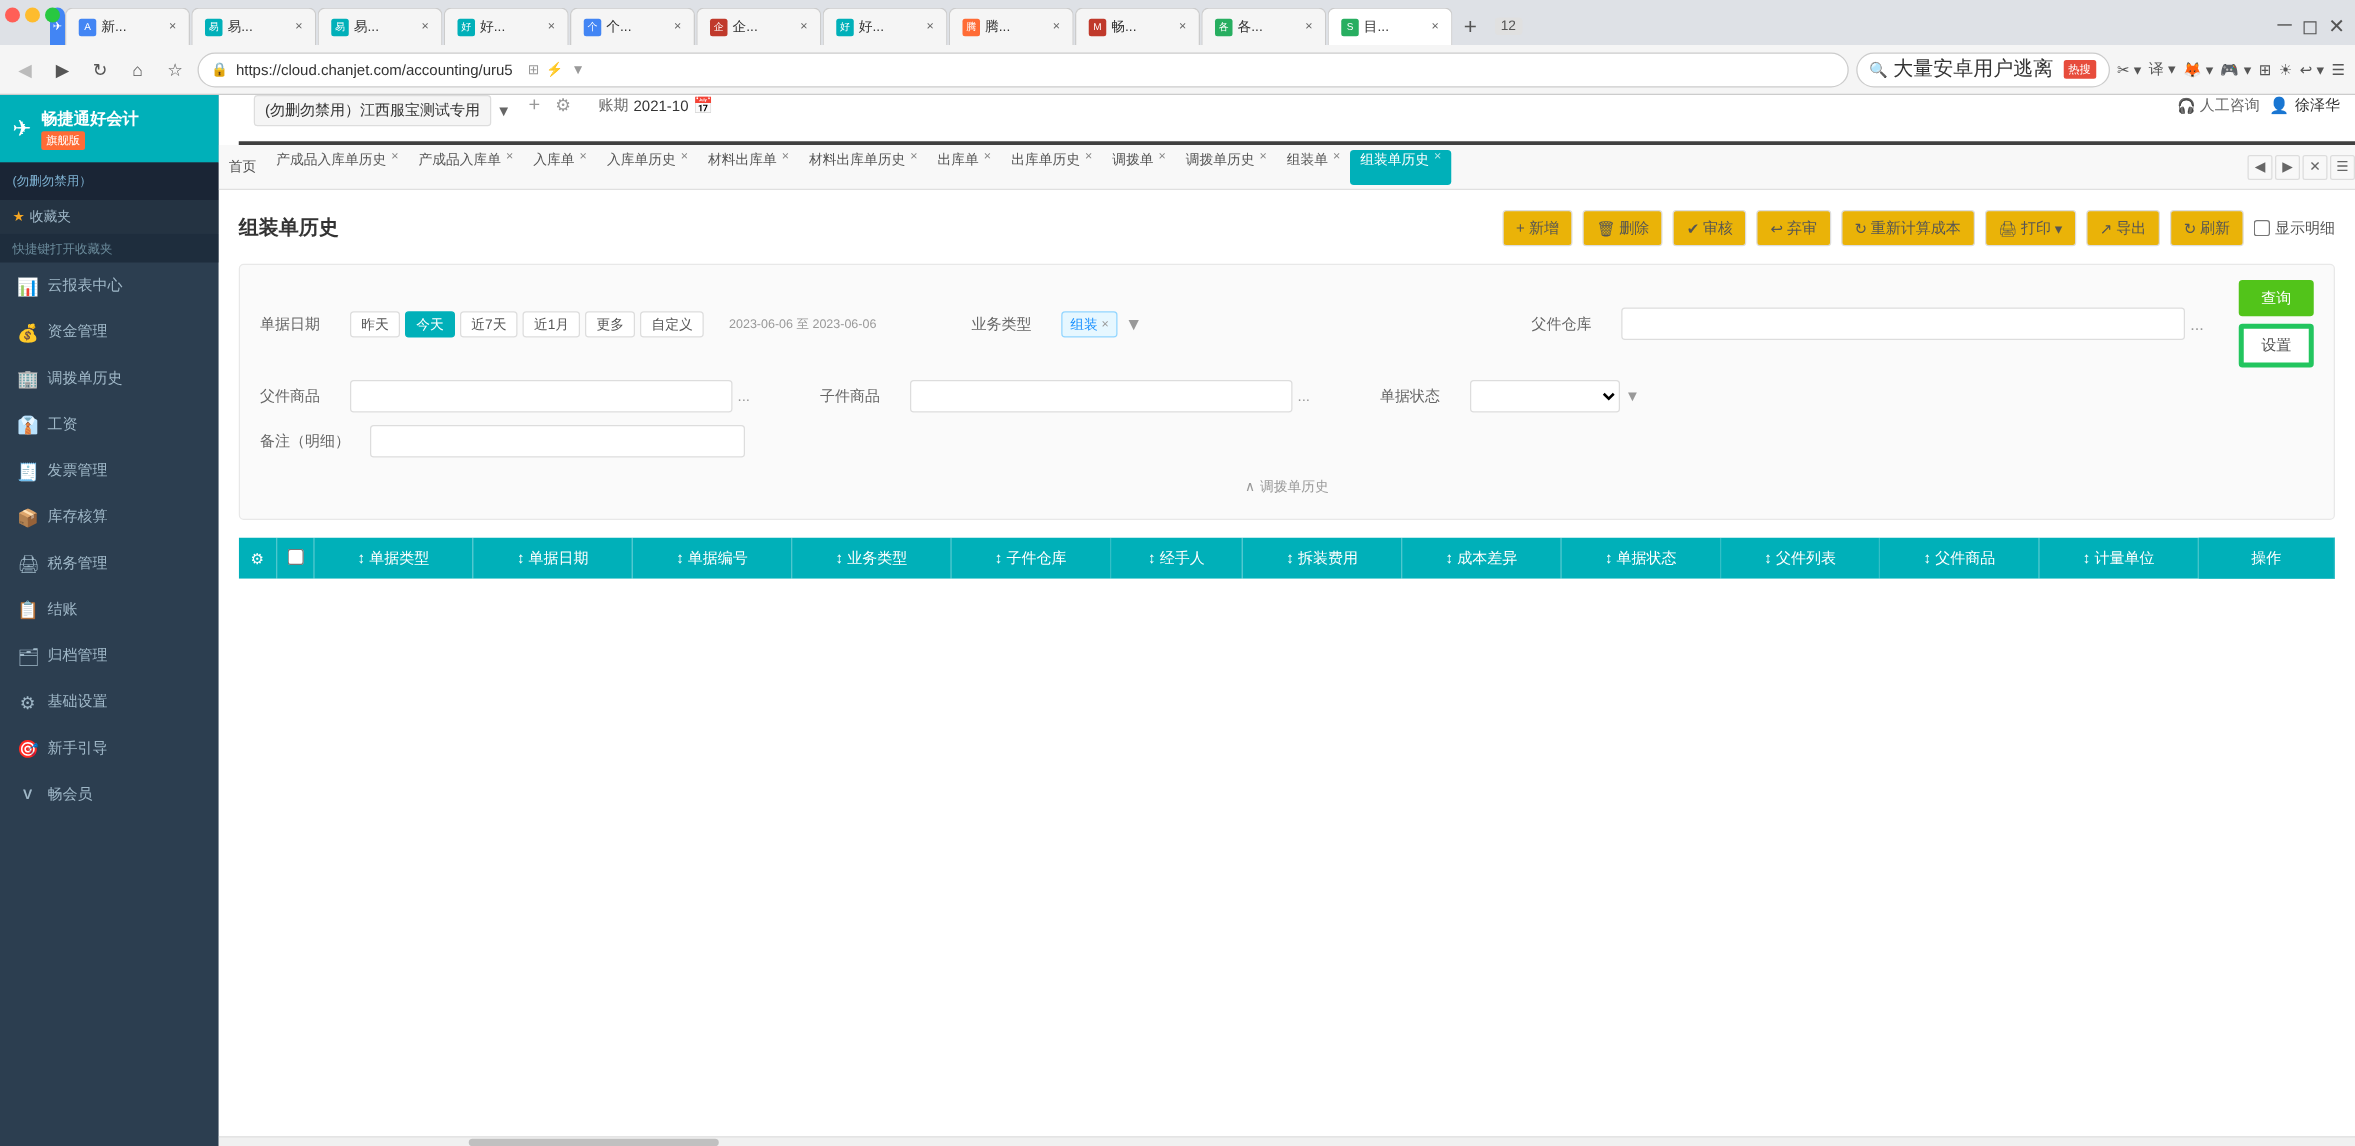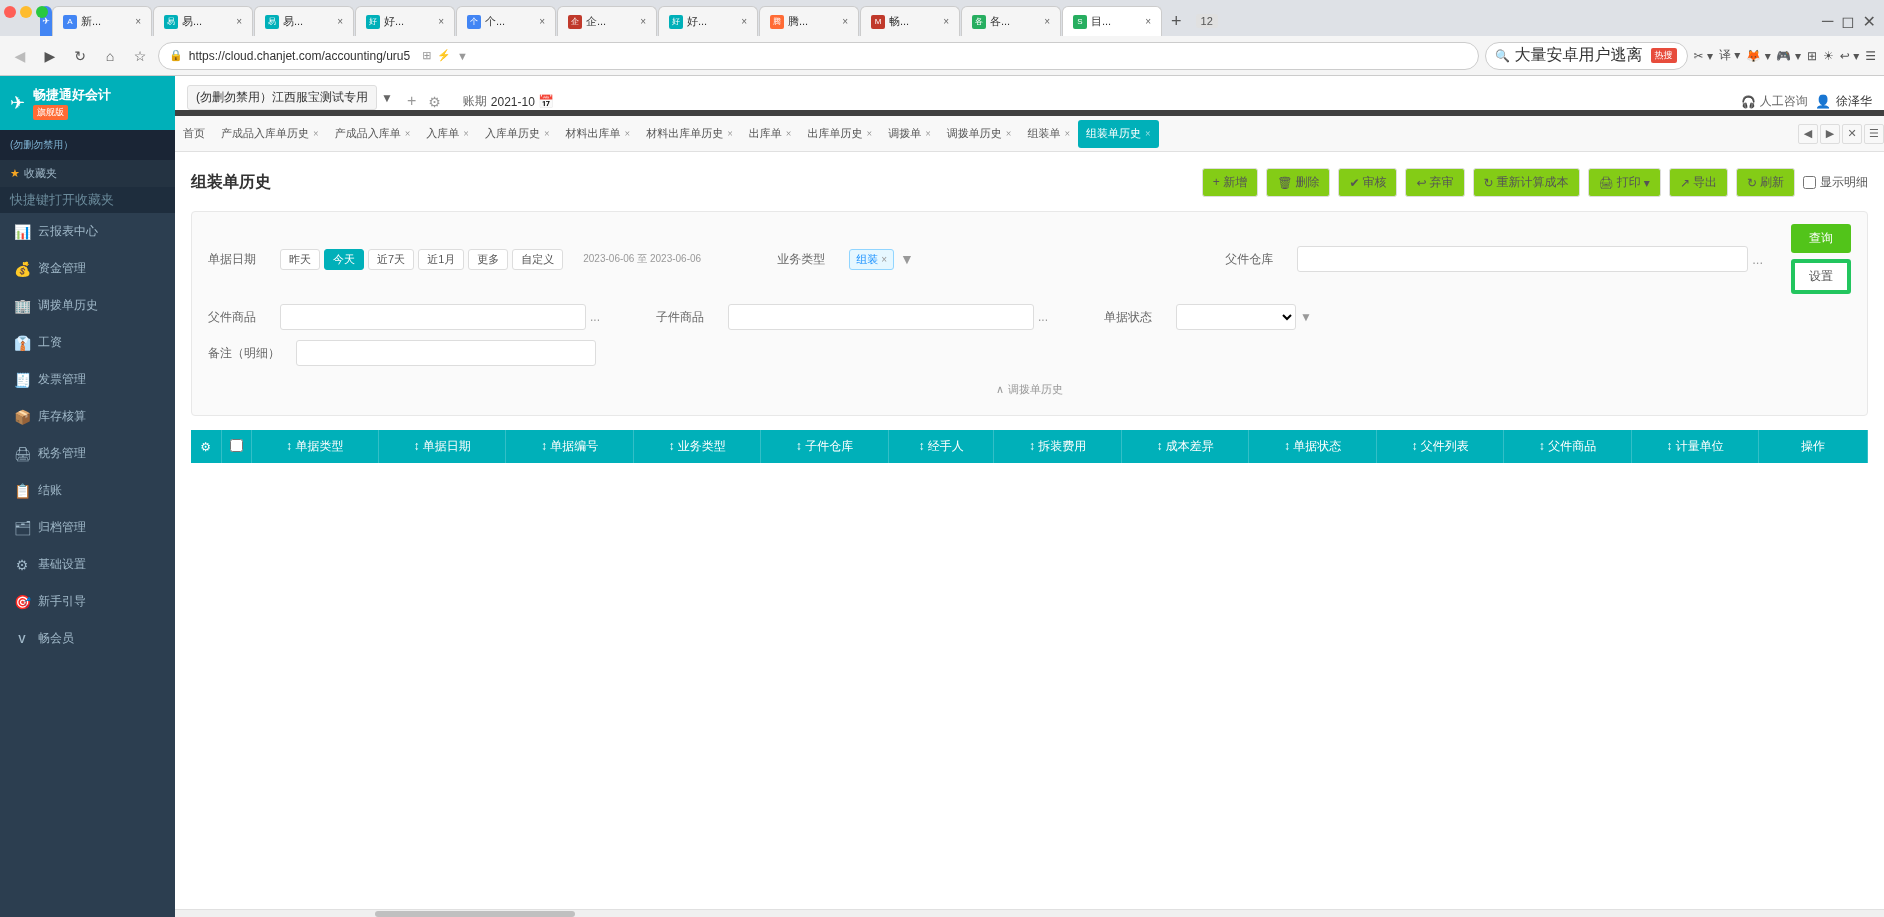--- a/index.html
+++ b/index.html
@@ -23,53 +23,53 @@
     .app-container { display: flex; height: calc(917px - 76px); width: 1884px; }
 
     
     .sidebar { width: 175px; background: #2c3e50; flex-shrink: 0; display: flex; flex-direction: column; }
     .sidebar-logo { background: #00b0b9; padding: 10px; display: flex; align-items: center; gap: 8px; }
     .sidebar-account { background: #1a2535; padding: 8px 10px; }
     .sidebar-favorites { background: #243342; padding: 6px 10px; display: flex; align-items: center; gap: 4px; cursor: pointer; }
     .sidebar-favorites span { color: #a0b8c8; font-size: 11px; }
     .sidebar-favorites .star { color: #f5a623; }
     .sidebar-fav-hint { background: #1e2d3d; padding: 4px 10px; }
-    .sidebar-fav-hint span { color: #6a8a9a; font-size: 13px; }
+    .sidebar-fav-hint span { color: #6a8a9a; font-size: 10px; }
     .sidebar-nav { flex: 1; overflow-y: auto; }
     .sidebar-nav-item { display: flex; align-items: center; gap: 8px; padding: 10px 14px; cursor: pointer; color: #a0b8c8; }
     .sidebar-nav-item .nav-icon { font-size: 14px; width: 16px; text-align: center; }
     .sidebar-nav-item .nav-label { font-size: 12px; }
 
     
     .main-content { flex: 1; display: flex; flex-direction: column; background: #fff; overflow: hidden; }
 
     
-    .app-header { height: 40px; background: #fff; border-bottom: 6px solid #404040; display: flex; align-items: flex-end; padding: 0 12px; gap: 8px; }
+    .app-header { height: 40px; background: #fff; border-bottom: 3px solid #404040; display: flex; align-items: flex-start; padding: 0 12px; gap: 8px; margin-left: 16px; }
     .app-company { display: flex; align-items: center; gap: 4px; }
     .company-name { font-size: 12px; color: #333; background: #f5f5f5; border: 1px solid #ddd; padding: 3px 8px; border-radius: 3px; }
     .company-dropdown { color: #666; cursor: pointer; }
     .period-label { font-size: 12px; color: #666; margin-left: 8px; }
     .period-value { font-size: 12px; color: #333; }
     .header-right { margin-left: auto; display: flex; align-items: center; gap: 8px; }
     .header-service { font-size: 12px; color: #666; display: flex; align-items: center; gap: 3px; }
 
     
     .nav-tabs { height: 36px; background: #f8f8f8; border-bottom: 1px solid #e0e0e0; display: flex; align-items: center; overflow-x: auto; padding: 0 0; }
     .nav-tabs::-webkit-scrollbar { height: 3px; }
-    .nav-tab { display: flex; align-items: center; height: 28px; padding: 0 8px; font-size: 11px; color: #555; white-space: nowrap; cursor: pointer; border-radius: 3px; gap: 4px; flex-shrink: 0; font-family: Liberation Serif, serif; }
+    .nav-tab { display: flex; height: 28px; padding: 0 8px; font-size: 11px; color: #555; white-space: nowrap; cursor: pointer; border-radius: 3px; gap: 4px; flex-shrink: 0; }
     .nav-tab.active { background: #00b0b9; color: #fff; }
     .nav-tab .tab-x { color: inherit; font-size: 10px; cursor: pointer; opacity: 0.7; }
     .nav-tab-home { font-size: 11px; color: #555; padding: 0 8px; cursor: pointer; }
 
     
     .page-content { flex: 1; overflow-y: auto; padding: 16px; }
     .page-title-bar { display: flex; align-items: center; justify-content: space-between; margin-bottom: 14px; }
     .page-title { font-size: 16px; font-weight: bold; color: #333; }
     .page-actions { display: flex; align-items: center; gap: 8px; }
-    .action-btn { display: flex; align-items: center; gap: 3px; padding: 5px 10px; font-size: 12px; background: #84cc16; border: 1px solid #ddd; border-radius: 3px; cursor: pointer; color: #555; }
+    .action-btn { display: flex; align-items: center; gap: 3px; padding: 5px 10px; font-size: 12px; background: #eab308; border: 1px solid #ddd; border-radius: 3px; cursor: pointer; color: #555; }
 
     
     .filter-area { background: #fafafa; border: 1px solid #e8e8e8; border-radius: 4px; padding: 12px 16px; margin-bottom: 14px; }
     .filter-row { display: flex; align-items: center; gap: 16px; margin-bottom: 10px; }
     .filter-row:last-child { margin-bottom: 0; }
     .filter-label { font-size: 12px; color: #666; white-space: nowrap; min-width: 56px; }
     .filter-date-btns { display: flex; align-items: center; gap: 4px; }
     .date-btn { padding: 2px 8px; font-size: 11px; border: 1px solid #ddd; border-radius: 3px; cursor: pointer; background: #fff; color: #555; }
     .date-btn.active { background: #00b0b9; border-color: #00b0b9; color: #fff; }
     .filter-tag { display: flex; align-items: center; gap: 3px; background: #e6f7ff; border: 1px solid #91d5ff; border-radius: 3px; padding: 2px 6px; font-size: 11px; color: #1890ff; }

